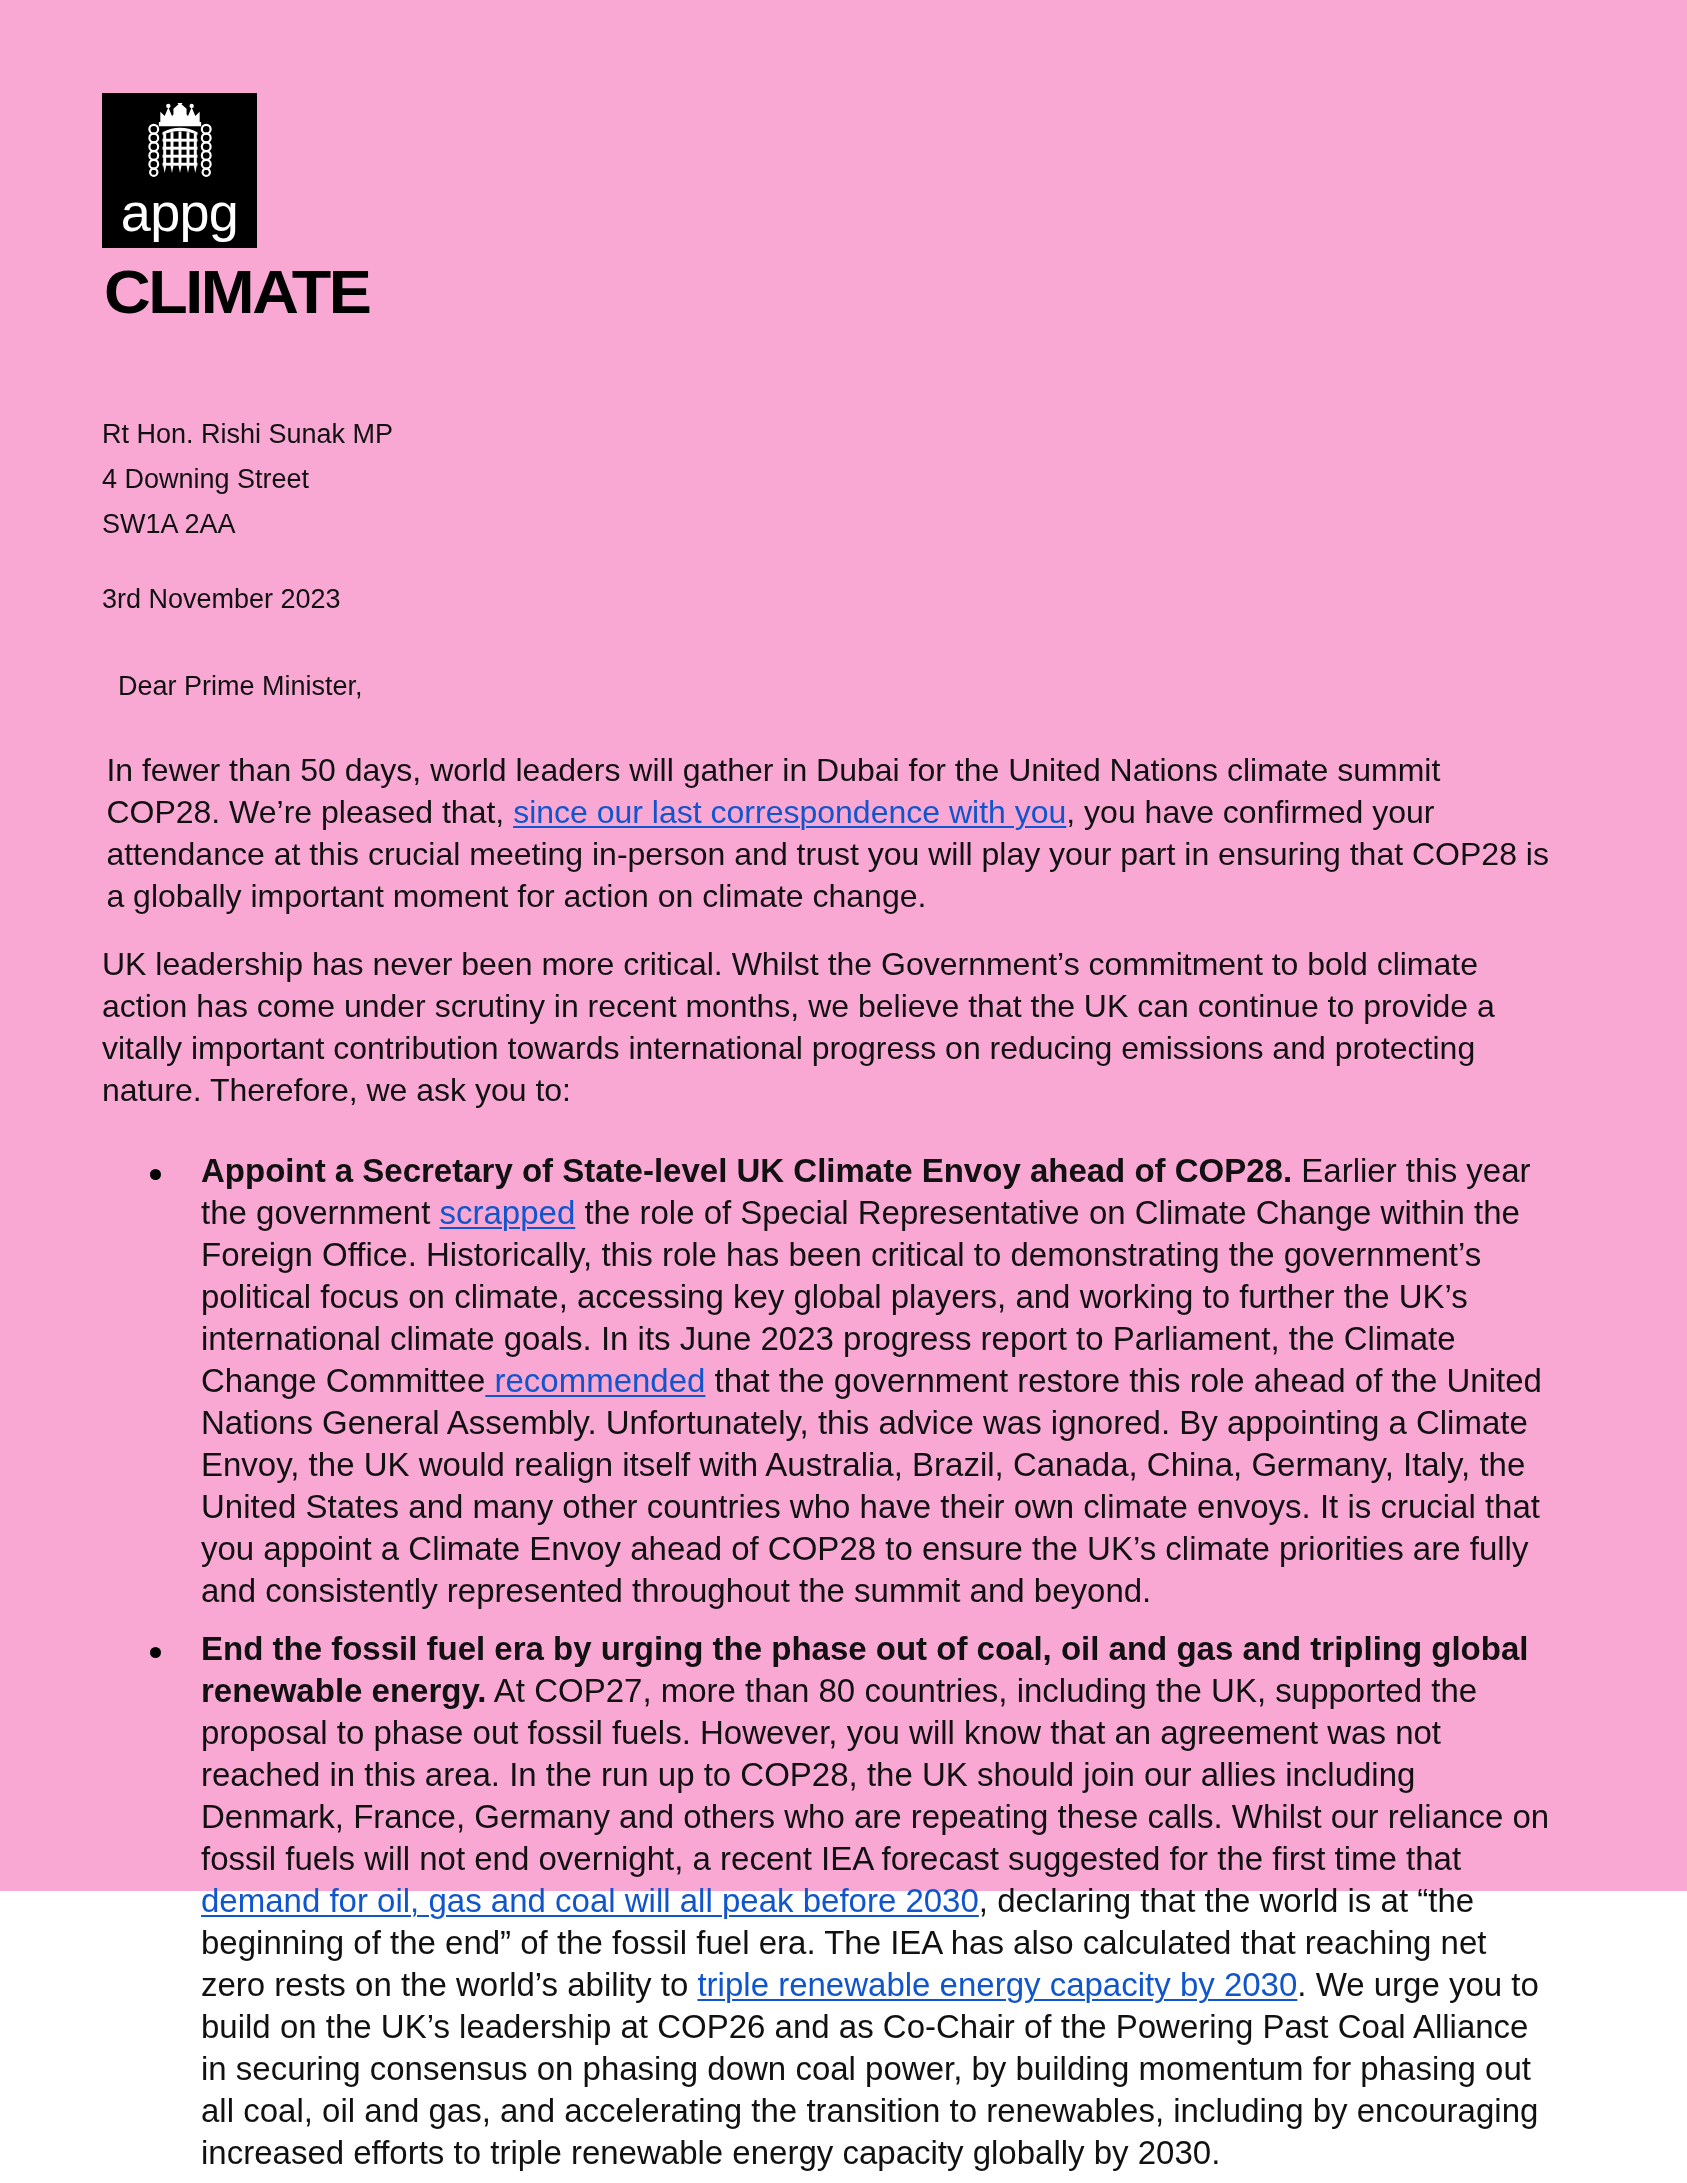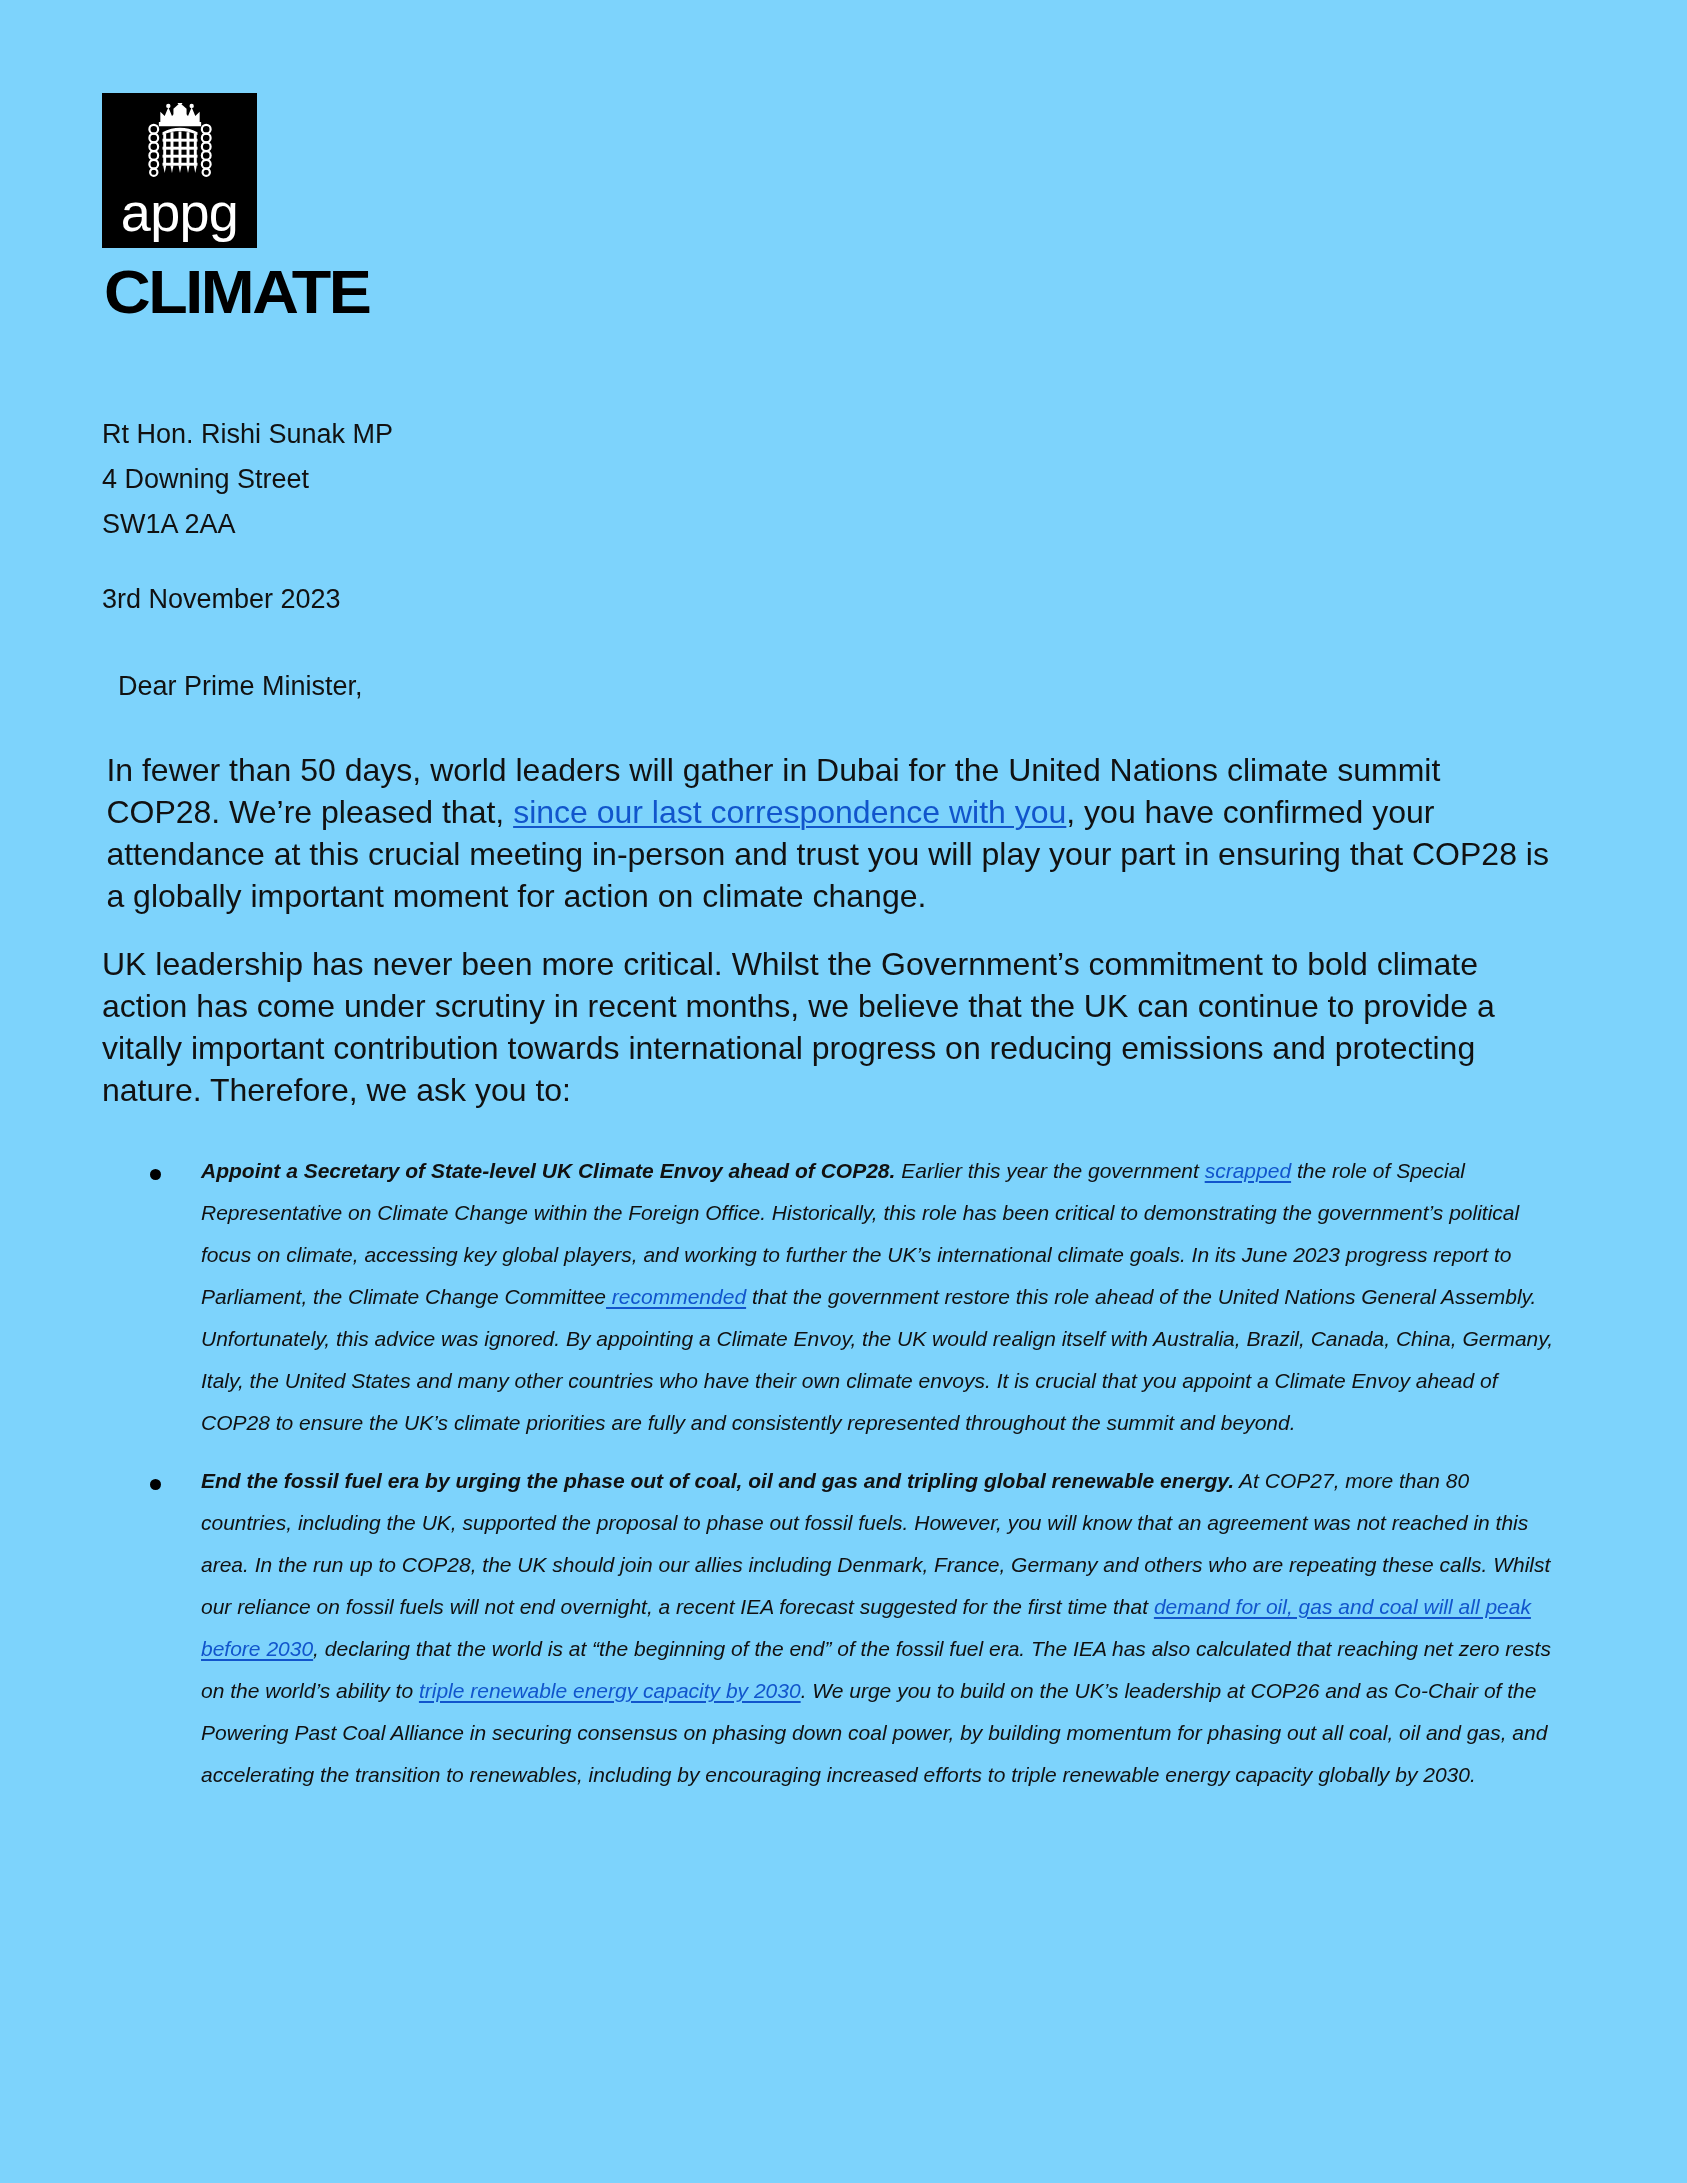--- a/index.html
+++ b/index.html
@@ -11,22 +11,22 @@
     width: 1687px;
     height: 2183px;
     font-family: "Liberation Sans", sans-serif;
     color: #000000;
     -webkit-font-smoothing: antialiased;
   }
 
   .page {
     position: relative;
     width: 1687px;
-    height: 2183px;
-    background: #7dd3fc;
+    height: 1891px;
+    background: #f9a8d4;
     box-sizing: border-box;
   }
 
   
   .letterhead {
     position: absolute;
     left: 102px;
     top: 93px;
     width: 657px;
   }
@@ -118,23 +118,22 @@
   ul.asks {
     list-style: none;
     margin: 0;
     padding: 0;
     padding-top: 23.4px;
   }
   ul.asks > li {
     position: relative;
     padding-left: 99px;
     padding-top: 16px;
-    font-size: 21px;
-    line-height: 42px;
-    font-style: italic;
+    font-size: 33px;
+    line-height: 42px;
   }
   ul.asks > li::before {
     content: "";
     position: absolute;
     left: 48px;
     top: 35px;
     width: 11px;
     height: 11px;
     border-radius: 50%;
     background: #000000;

